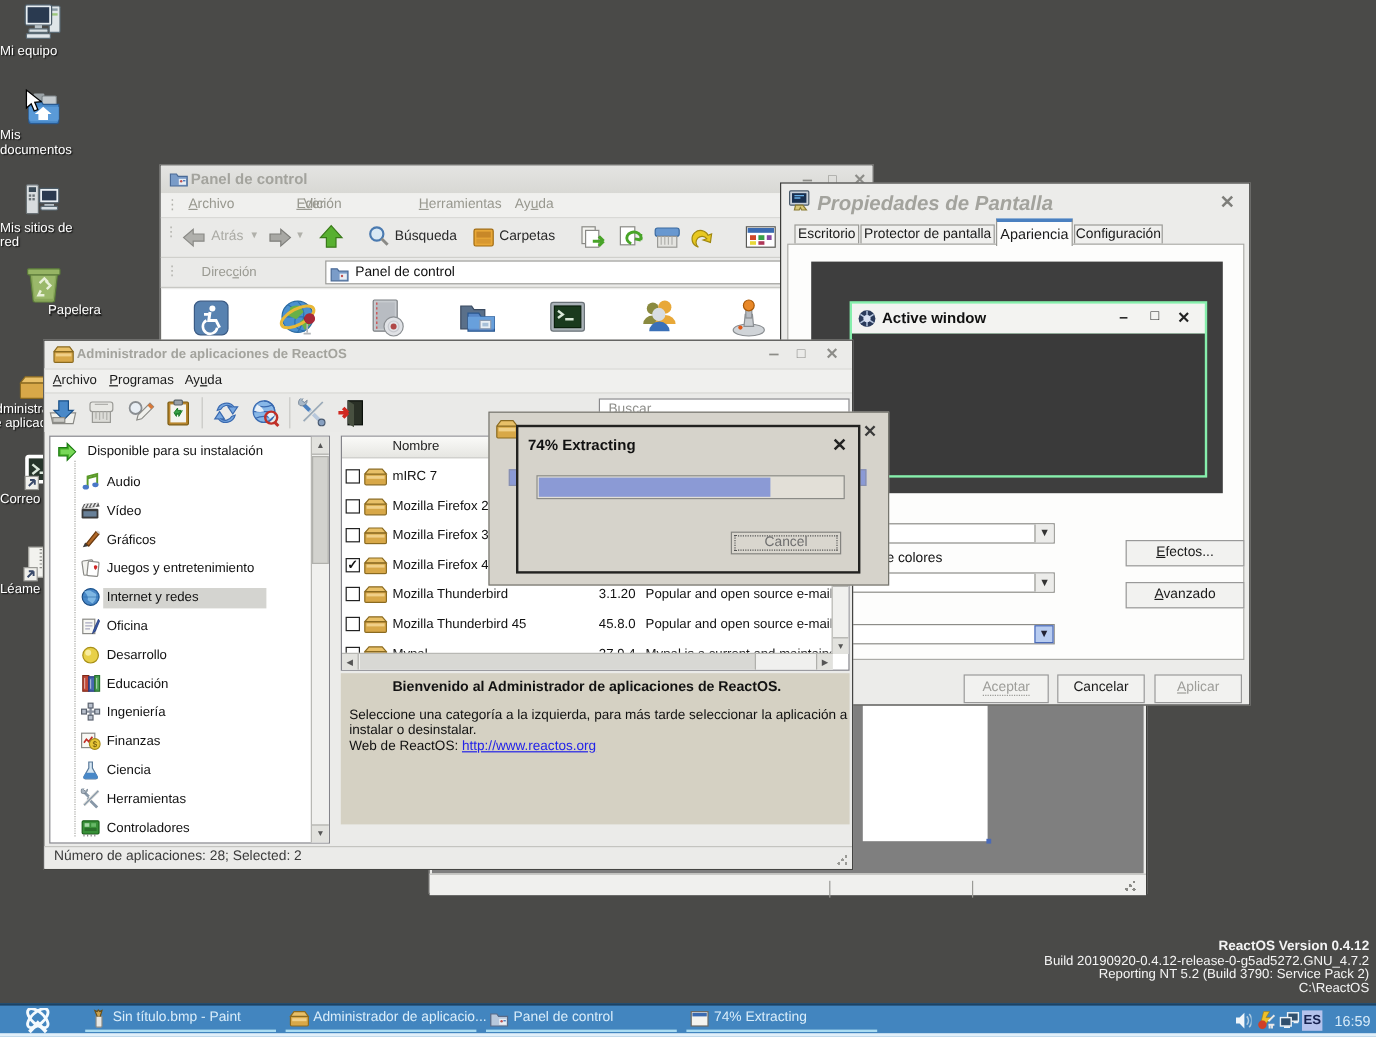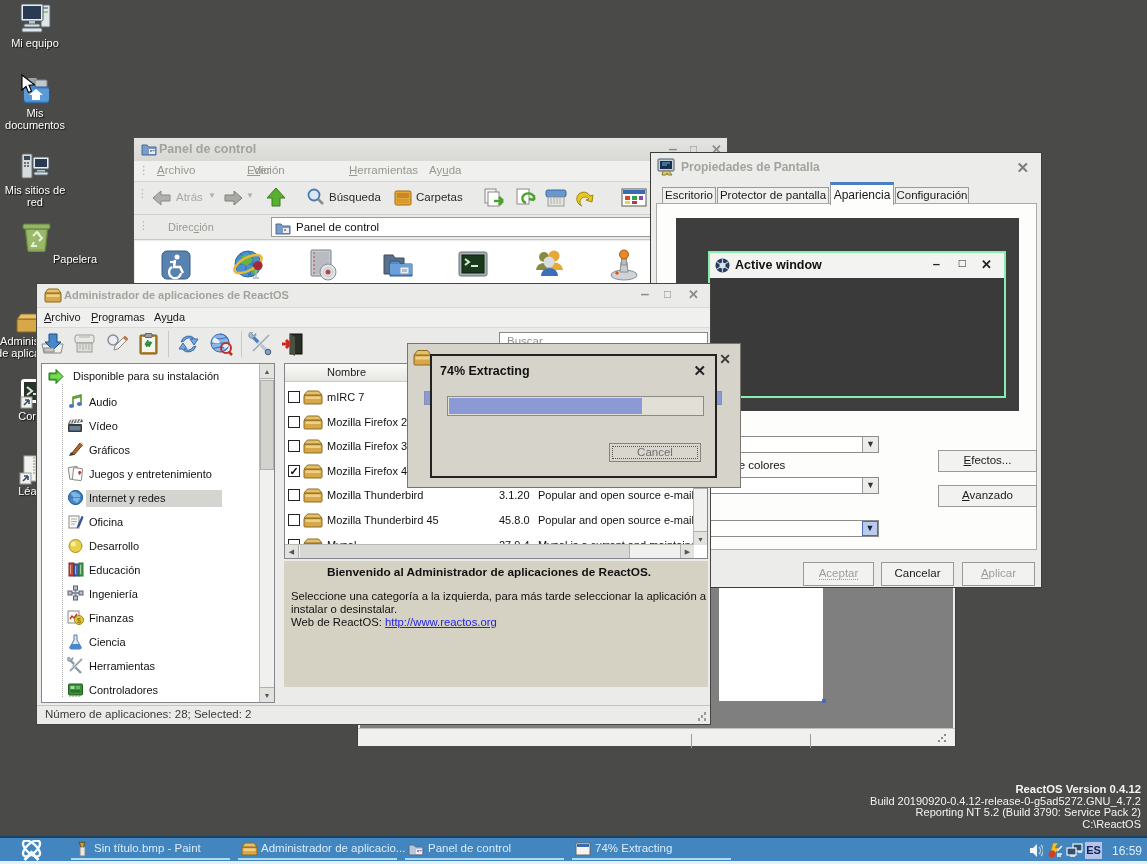--- a/index.html
+++ b/index.html
@@ -1,21 +1,21 @@
 <!DOCTYPE html>
 <html><head><meta charset="utf-8">
 <style>
 html,body{margin:0;padding:0;width:1147px;height:864px;overflow:hidden;background:#4a4a48;
 font-family:"Liberation Sans",sans-serif;}
 *{box-sizing:border-box;}
 .abs{position:absolute;}
 .w{position:absolute;background:#ebebe9;border:1px solid #4e4e4c;}
 .ttl{position:absolute;font-weight:bold;font-size:12.5px;color:#a3a39d;white-space:nowrap;}
 .glyph{position:absolute;color:#8c8c88;font-weight:bold;}
-.dico{position:absolute;width:70px;text-align:center;color:#fff;font-size:11px;line-height:11.5px;text-shadow:1px 1px 1px rgba(0,0,0,.8);}
+.dico{position:absolute;width:70px;text-align:left;color:#fff;font-size:11px;line-height:11.5px;text-shadow:1px 1px 1px rgba(0,0,0,.8);}
 .btn{position:absolute;background:#f2f2f0;border:1px solid #999;text-align:center;font-size:11.5px;color:#1a1a1a;}
 u{text-decoration:underline;}
 </style></head>
 <body>
 
 <div class="abs" style="left:20px;top:3px;width:31px;height:31px;">
 <svg width="31" height="31" viewBox="0 0 31 31">
 <rect x="21" y="2" width="9" height="22" rx="1" fill="#dfe5e8" stroke="#5a6a74"></rect>
 <rect x="23" y="4" width="5" height="2" fill="#8a9aa4"></rect>
       <rect x="23" y="8" width="5" height="2" fill="#9ec77e"></rect>
@@ -247,21 +247,21 @@
 </div>
 
 <div class="w" style="left:650px;top:152px;width:392px;height:436px;border-color:#3c3c3a;background:#ececea;">
 <div class="abs" style="left:0;top:0;right:0;height:28px;">
  <svg class="abs" style="left:6px;top:5px;" width="18" height="18" viewBox="0 0 18 18">
         <rect x="1" y="1" width="16" height="12" rx="1" fill="#c8d0d8" stroke="#4a5a6a"></rect>
         <rect x="3" y="3" width="12" height="8" fill="#183050"></rect>
         <path d="M5 5 h8 M5 7 h5" stroke="#68b0e8" stroke-width="1.2"></path>
         <path d="M6 13 h6 l3 4 h-4 l-1-2 -1 2 h-4 z" fill="#d8c878" stroke="#8a7a30"></path>
       </svg>
- <div class="ttl" style="left:30px;top:7px;font-size:12px;">Propiedades de Pantalla</div>
+ <div class="ttl" style="left:30px;top:7px;font-size:17px;font-style:italic;">Propiedades de Pantalla</div>
  <div class="glyph" style="right:12px;top:6px;font-size:15px;color:#7e7e7a;">✕</div>
 </div>
 <div class="abs" style="left:11px;top:34px;width:54px;height:17px;background:#f0f0ee;border:1px solid #9a9a96;font-size:11.5px;text-align:center;padding-top:1px;color:#1a1a1a;">Escritorio</div>
 <div class="abs" style="left:66px;top:34px;width:112px;height:17px;background:#f0f0ee;border:1px solid #9a9a96;font-size:11.5px;text-align:center;padding-top:1px;color:#1a1a1a;">Protector de pantalla</div>
 <div class="abs" style="left:179px;top:29px;width:64px;height:23px;background:#fdfdfc;border:1px solid #9a9a96;border-top:3px solid #4a80c0;border-bottom:none;font-size:12px;text-align:center;padding-top:3px;color:#1a1a1a;z-index:3;">Apariencia</div>
 <div class="abs" style="left:244px;top:34px;width:74px;height:17px;background:#f0f0ee;border:1px solid #9a9a96;font-size:11.5px;text-align:center;padding-top:1px;color:#1a1a1a;">Configuración</div>
 <div class="abs" style="left:5px;top:50px;width:381px;height:347px;background:#fdfdfc;border:1px solid #aaaaa6;">
  <div class="abs" style="left:19px;top:14px;width:343px;height:193px;background:#3e3e3e;"></div>
  <div class="abs" style="left:51px;top:47px;width:298px;height:147px;background:#86efac;">
   <div class="abs" style="left:2px;top:2px;right:2px;height:25px;background:#f3f3f1;">

